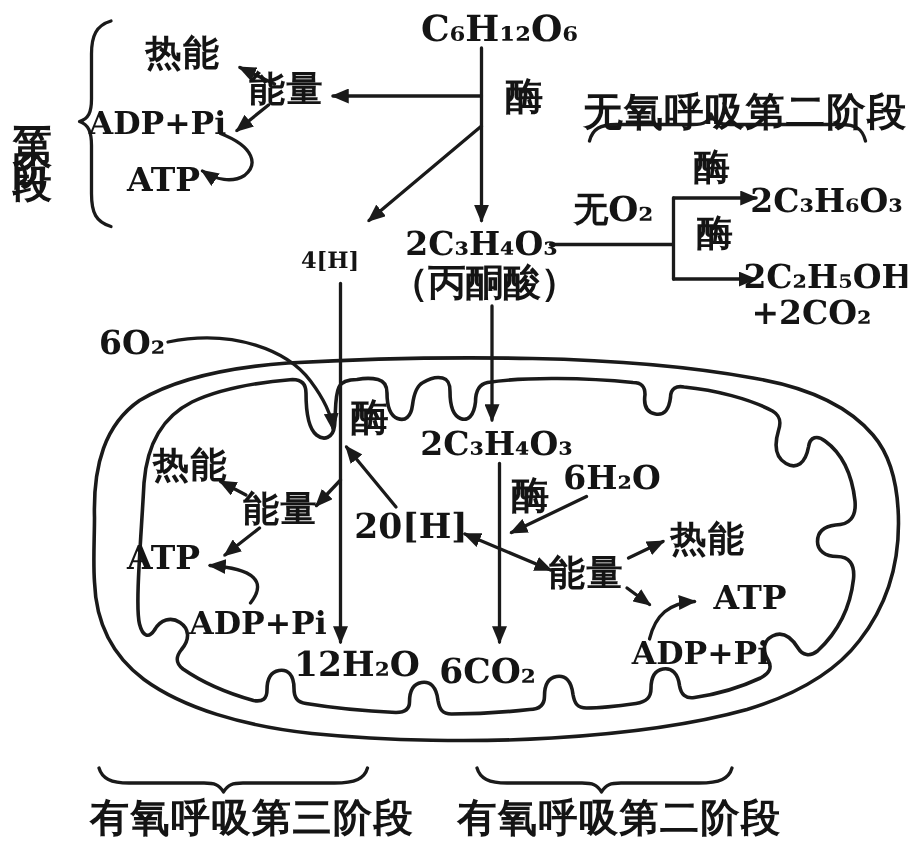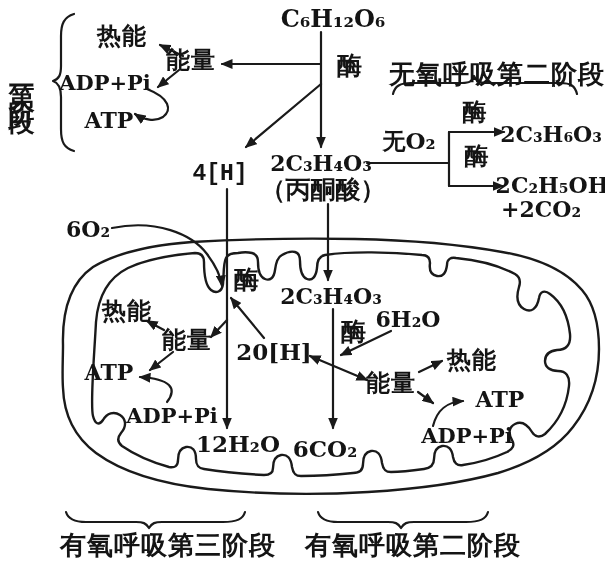--- a/index.html
+++ b/index.html
@@ -90,21 +90,21 @@
   </svg>
 
   <div class="lbl cn vert" style="left:22px;top:80px;font-size:26px;">第一阶段</div>
   <div class="lbl cn" style="left:122px;top:36px;font-size:24px;">热能</div>
   <div class="lbl cn" style="left:191px;top:60px;font-size:24px;">能量</div>
   <div class="lbl fm" style="left:105px;top:82px;font-size:21px;">ADP+Pi</div>
   <div class="lbl fm" style="left:109px;top:120px;font-size:22px;">ATP</div>
 
   <div class="lbl fm" style="left:333px;top:19px;font-size:24px;">C₆H₁₂O₆</div>
   <div class="lbl cn" style="left:350px;top:65px;font-size:25px;">酶</div>
-  <div class="lbl fm" style="left:220px;top:174px;font-size:23px;font-family:Liberation Mono, monospace;">4[H]</div>
+  <div class="lbl fm" style="left:220px;top:174px;font-size:15px;">4[H]</div>
   <div class="lbl fm" style="left:321px;top:163px;font-size:22px;">2C₃H₄O₃</div>
   <div class="lbl cn" style="left:323px;top:189px;font-size:25px;letter-spacing:0;">（丙酮酸）</div>
 
   <div class="lbl cn" style="left:497px;top:46px;font-size:26px;margin-top:28px;">无氧呼吸第二阶段</div>
   <div class="lbl fm" style="left:409px;top:140px;font-size:23px;">无O₂</div>
   <div class="lbl cn" style="left:475px;top:112px;font-size:24px;">酶</div>
   <div class="lbl cn" style="left:477px;top:156px;font-size:24px;">酶</div>
   <div class="lbl fm" style="left:551px;top:134px;font-size:22px;">2C₃H₆O₃</div>
   <div class="lbl fm" style="left:552px;top:185px;font-size:22px;">2C₂H₅OH</div>
   <div class="lbl fm" style="left:541px;top:209px;font-size:22px;text-align:center;">+2CO₂</div>

